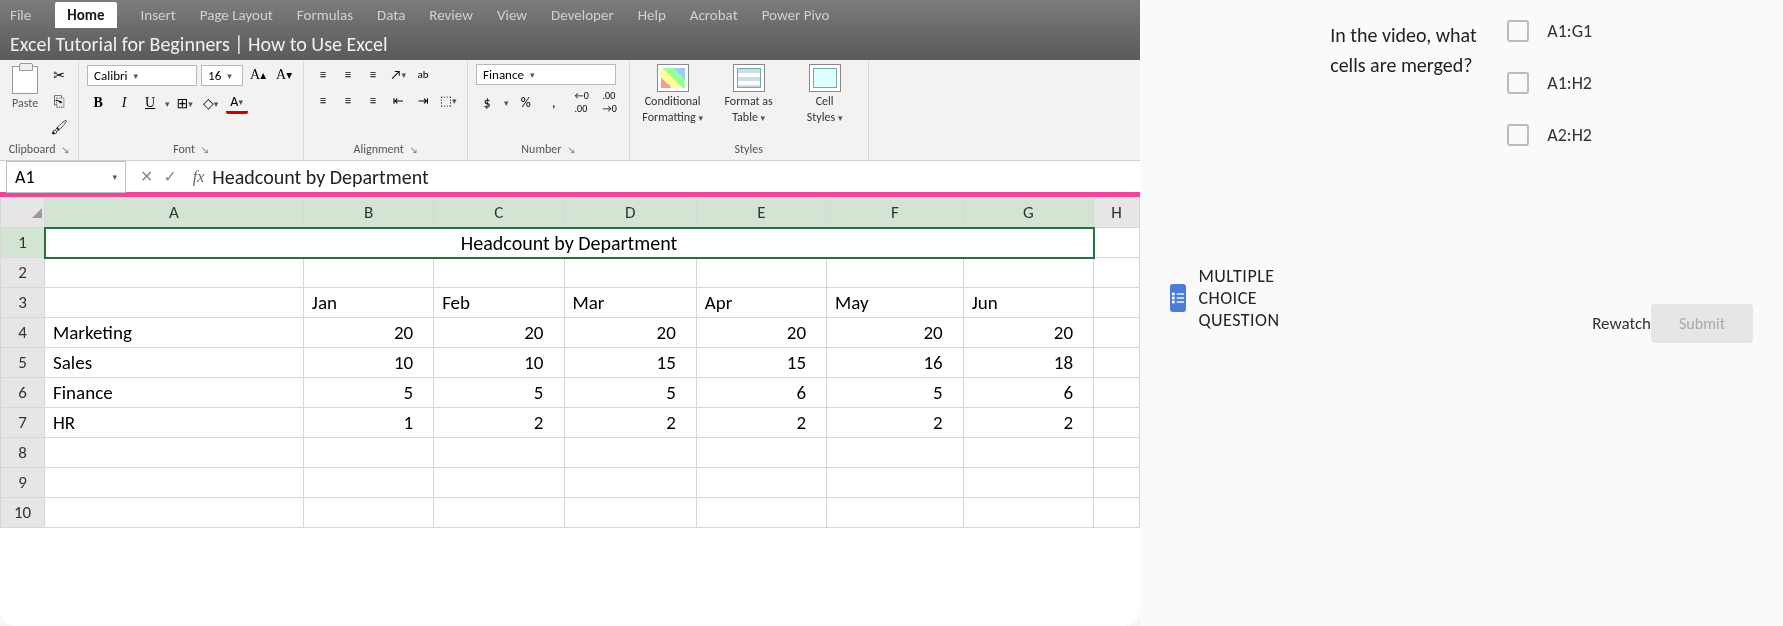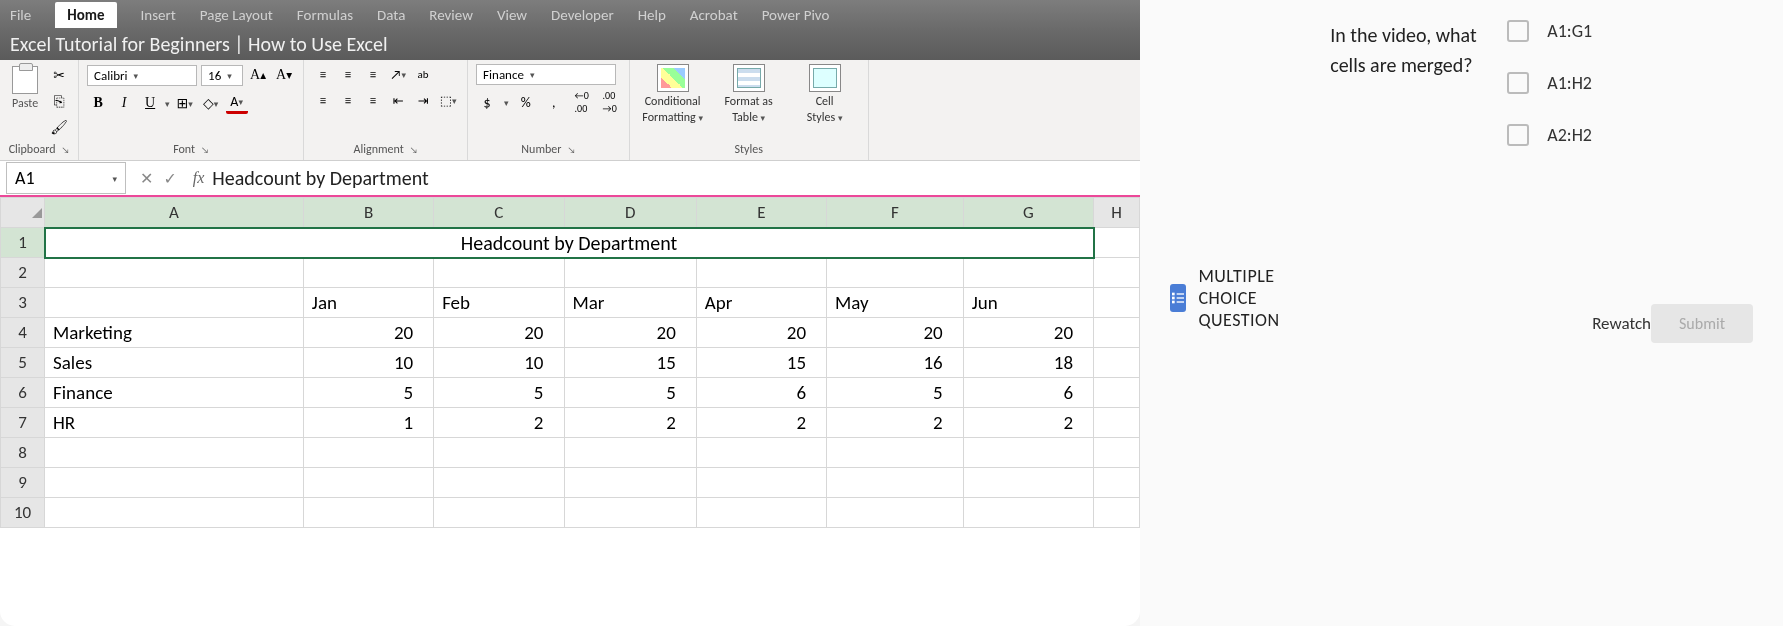--- a/index.html
+++ b/index.html
@@ -44,21 +44,21 @@
 .num-row { display:flex; gap:6px; align-items:center; }
 
 .styles-col { display:flex; gap:10px; }
 .style-btn { display:flex; flex-direction:column; align-items:center; font-size:12px; color:#333; gap:2px; min-width:70px; }
 .style-ico { width:32px; height:28px; border:1px solid #888; background:#fff; position:relative; }
 .style-ico.cond::after { content:""; position:absolute; inset:3px; background:linear-gradient(45deg,#f99 25%,#ff9 25% 50%,#9f9 50% 75%,#9cf 75%); }
 .style-ico.tbl::after { content:""; position:absolute; inset:3px; background:repeating-linear-gradient(#cde 0 4px,#fff 4px 8px); border:1px solid #7aa; }
 .style-ico.cell::after { content:""; position:absolute; inset:3px; background:#dff; border:1px solid #7aa; }
 
 
-.fx-row { display:flex; align-items:center; border-bottom:2px solid #ec4899; background:#fff; height:36px; }
+.fx-row { display:flex; align-items:center; border-bottom:5px solid #ec4899; background:#fff; height:36px; }
 .namebox { width:120px; border:1px solid #bfbfbf; margin:4px 6px; padding:4px 8px; font-size:18px; display:flex; align-items:center; justify-content:space-between; }
 .fx-btns { display:flex; gap:10px; padding:0 8px; color:#888; }
 .fx-label { font-style:italic; font-family:"Times New Roman",serif; color:#666; padding:0 8px; }
 .fx-content { font-size:20px; color:#222; }
 
 
 .grid { flex:1; overflow:hidden; font-size:19px; }
 table { border-collapse:collapse; width:100%; }
 th,td { border:1px solid #d7d7d7; }
 .colhdr th { background:#e6e6e6; color:#333; font-weight:normal; text-align:center; height:30px; font-size:17px; }

